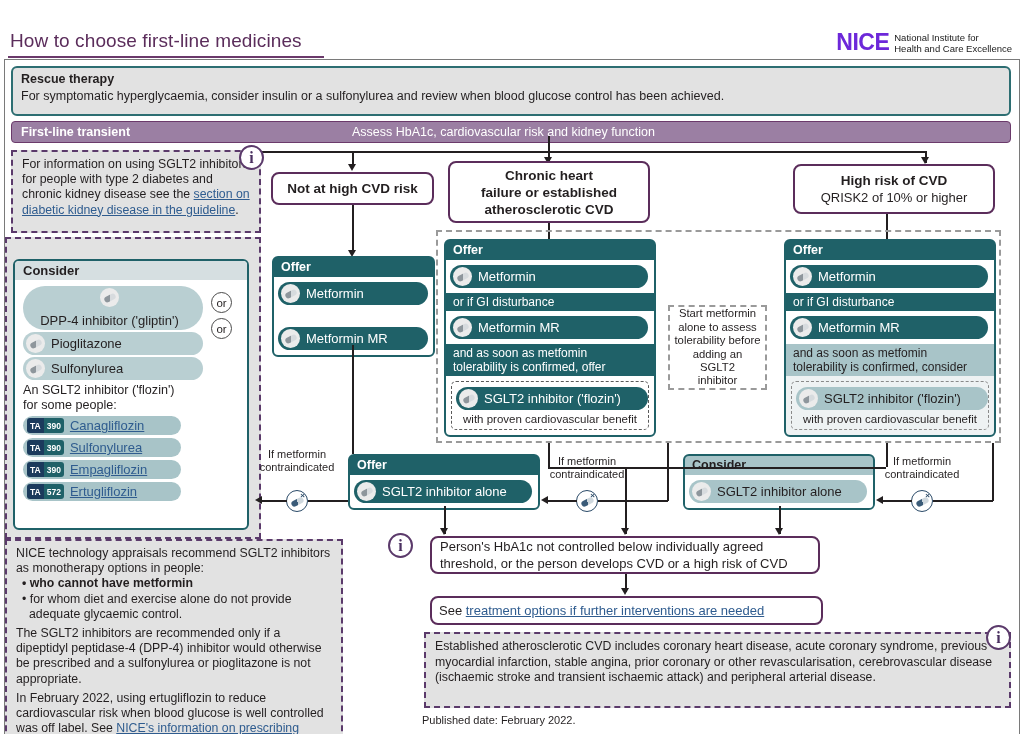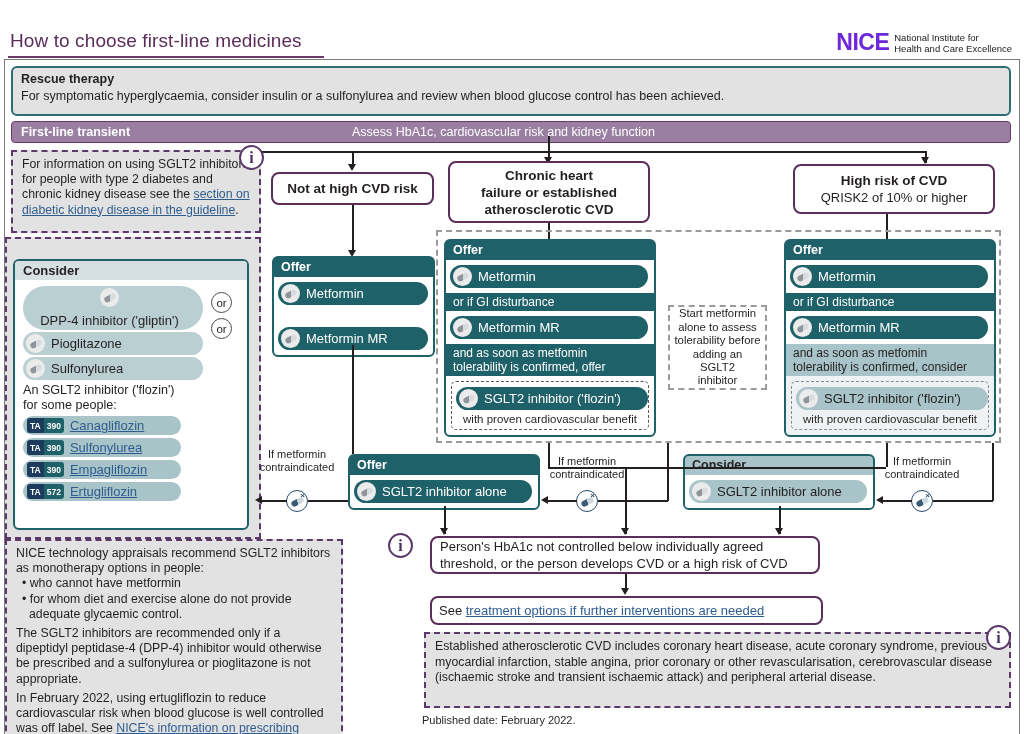--- a/index.html
+++ b/index.html
@@ -282,21 +282,21 @@
         <span class="ta-link">Ertugliflozin</span>
       </div>
     </div>
   </div>
   <div class="or-circle" style="left:211px; top:264px;">or</div>
   <div class="or-circle" style="left:211px; top:290px;">or</div>
 
   <div class="txt-panel" style="left:5px; top:511px; width:338px; height:202px;">
     <div class="inner">
       <div>NICE technology appraisals recommend SGLT2 inhibitors as monotherapy options in people:</div>
-      <div style="padding-left:6px;">• <span>who cannot have metformin</span></div>
+      <div style="padding-left:6px;font-weight:bold;">• <span>who cannot have metformin</span></div>
       <div style="padding-left:6px; text-indent:-7px; padding-left:13px;">• <span>for whom diet and exercise alone do not provide adequate glycaemic control.</span></div>
       <div style="margin-top:4px;">The SGLT2 inhibitors are recommended only if a dipeptidyl peptidase-4 (DPP-4) inhibitor would otherwise be prescribed and a sulfonylurea or pioglitazone is not appropriate.</div>
       <div style="margin-top:4px;">
         <span>In February 2022, using ertugliflozin to reduce cardiovascular risk when blood glucose is well controlled was off label. See </span><a class="link" href="#">NICE's information on prescribing medicines</a><span>.</span>
       </div>
     </div>
   </div>
   <div class="info-icon" style="left:388px; top:505px;">i</div>
 
   <div class="purple-box" style="left:271px; top:144px; width:163px; height:33px;text-align:right;">

